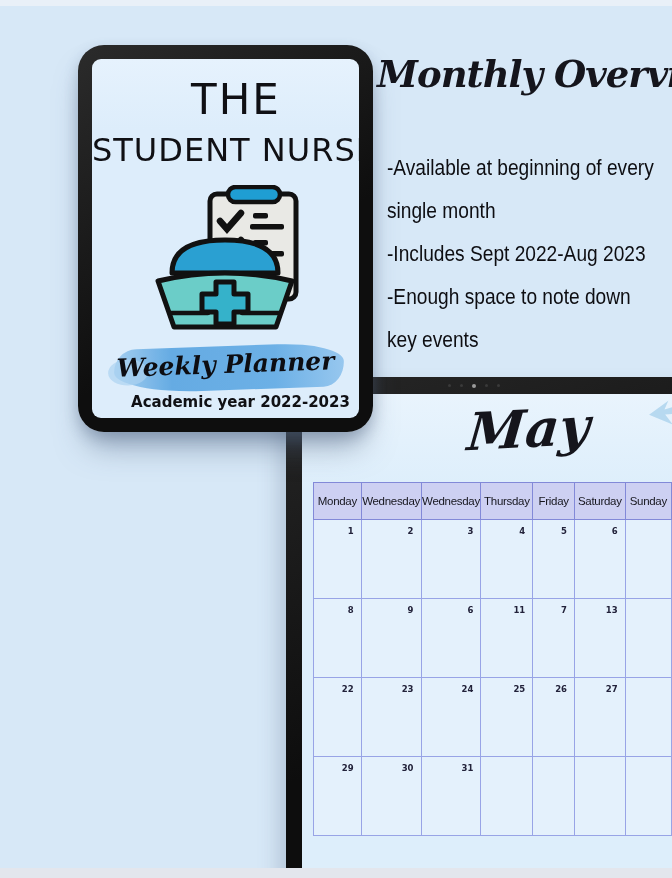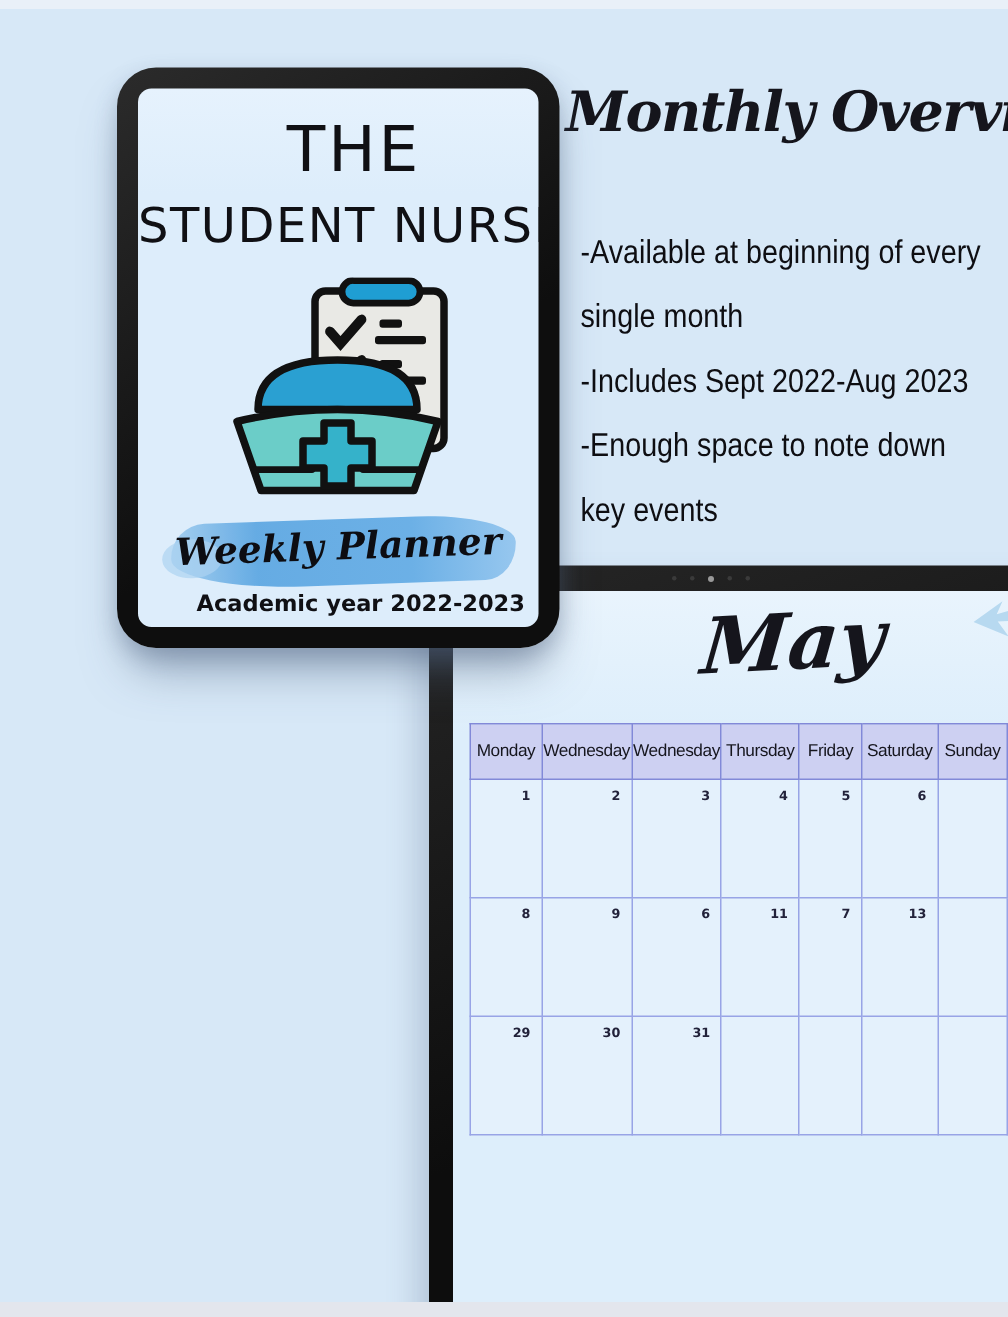--- a/index.html
+++ b/index.html
@@ -114,20 +114,29 @@
         <tr>
           <td>8</td>
           <td>9</td>
           <td>6</td>
           <td>11</td>
           <td>7</td>
           <td>13</td>
           <td></td>
         </tr>
         <tr>
+          <td>22</td>
+          <td>23</td>
+          <td>24</td>
+          <td>25</td>
+          <td>26</td>
+          <td>27</td>
+          <td></td>
+        </tr>
+        <tr>
           <td>29</td>
           <td>30</td>
           <td>31</td>
           <td></td>
           <td></td>
           <td></td>
           <td></td>
         </tr>
       </tbody>
   </table>

